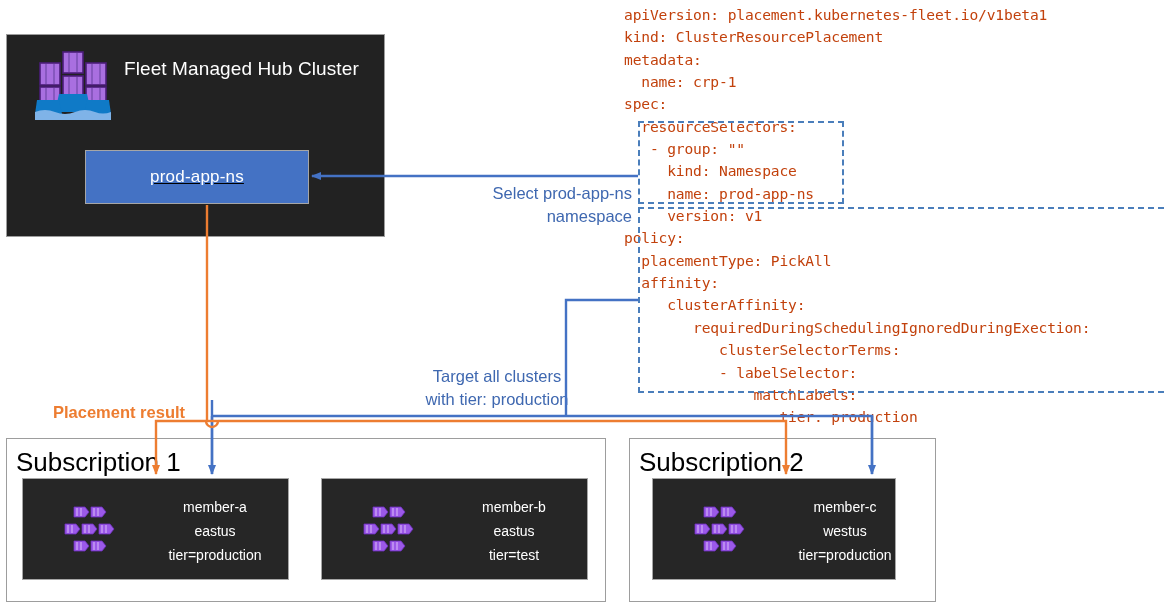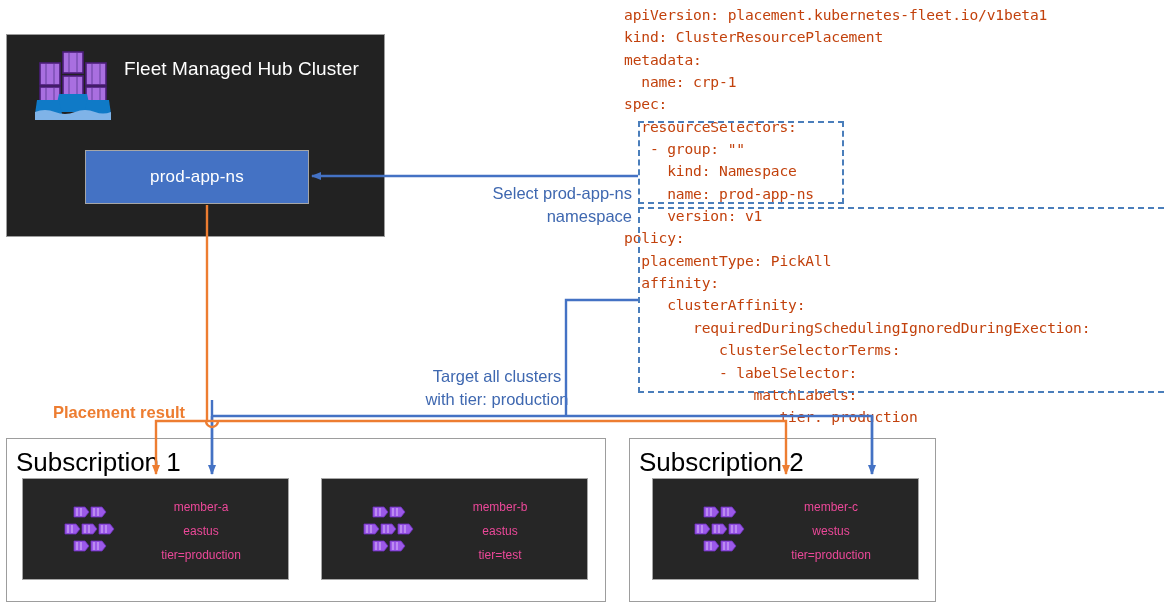--- a/index.html
+++ b/index.html
@@ -30,21 +30,21 @@
     letter-spacing:.1px;
     white-space:nowrap;
   }
   #fleet-icon{left:35px; top:48px; width:76px; height:74px;}
 
   #prod-ns-box{
     left:85px; top:150px; width:224px; height:54px;
     background:#4472c4;
     border:1px solid #a6a6a6;
     box-sizing:border-box;
-    display:flex; align-items:center; justify-content:center;
+    display:flex; align-items:center; justify-content:center;text-decoration:underline;
   }
   #prod-ns-box span{
     color:#ffffff; font-size:17px; letter-spacing:.2px;
   }
 
   
   #yaml{
     left:624px; top:4px;
     font-family:"DejaVu Sans Mono", monospace;
     font-size:14.6px;
@@ -95,27 +95,27 @@
   }
 
   .member{
     position:absolute;
     background:#262626;
     border:1px solid #a6a6a6;
     box-sizing:border-box;
   }
   #member-a{left:22px; top:478px; width:267px; height:102px;}
   #member-b{left:321px; top:478px; width:267px; height:102px;}
-  #member-c{left:652px; top:478px; width:267px; height:102px;}
+  #member-c{left:652px; top:478px; width:244px; height:102px;}
 
   .member-icon{position:absolute; left:41px; top:27px; width:56px; height:49px;}
   .member-text{
-    position:absolute; left:98px; top:16px; width:160px;
-    color:#ec4899; text-align:center;
-    font-size:12px; line-height:24px;
+    position:absolute; left:112px; top:16px; width:160px;
+    color:#ffffff; text-align:center;
+    font-size:14px; line-height:24px;
   }
   .member-text div{white-space:nowrap;}
 
   svg.overlay{
     position:absolute; left:0; top:0;
     width:1168px; height:605px;
     pointer-events:none;
   }
 </style>
 </head>

